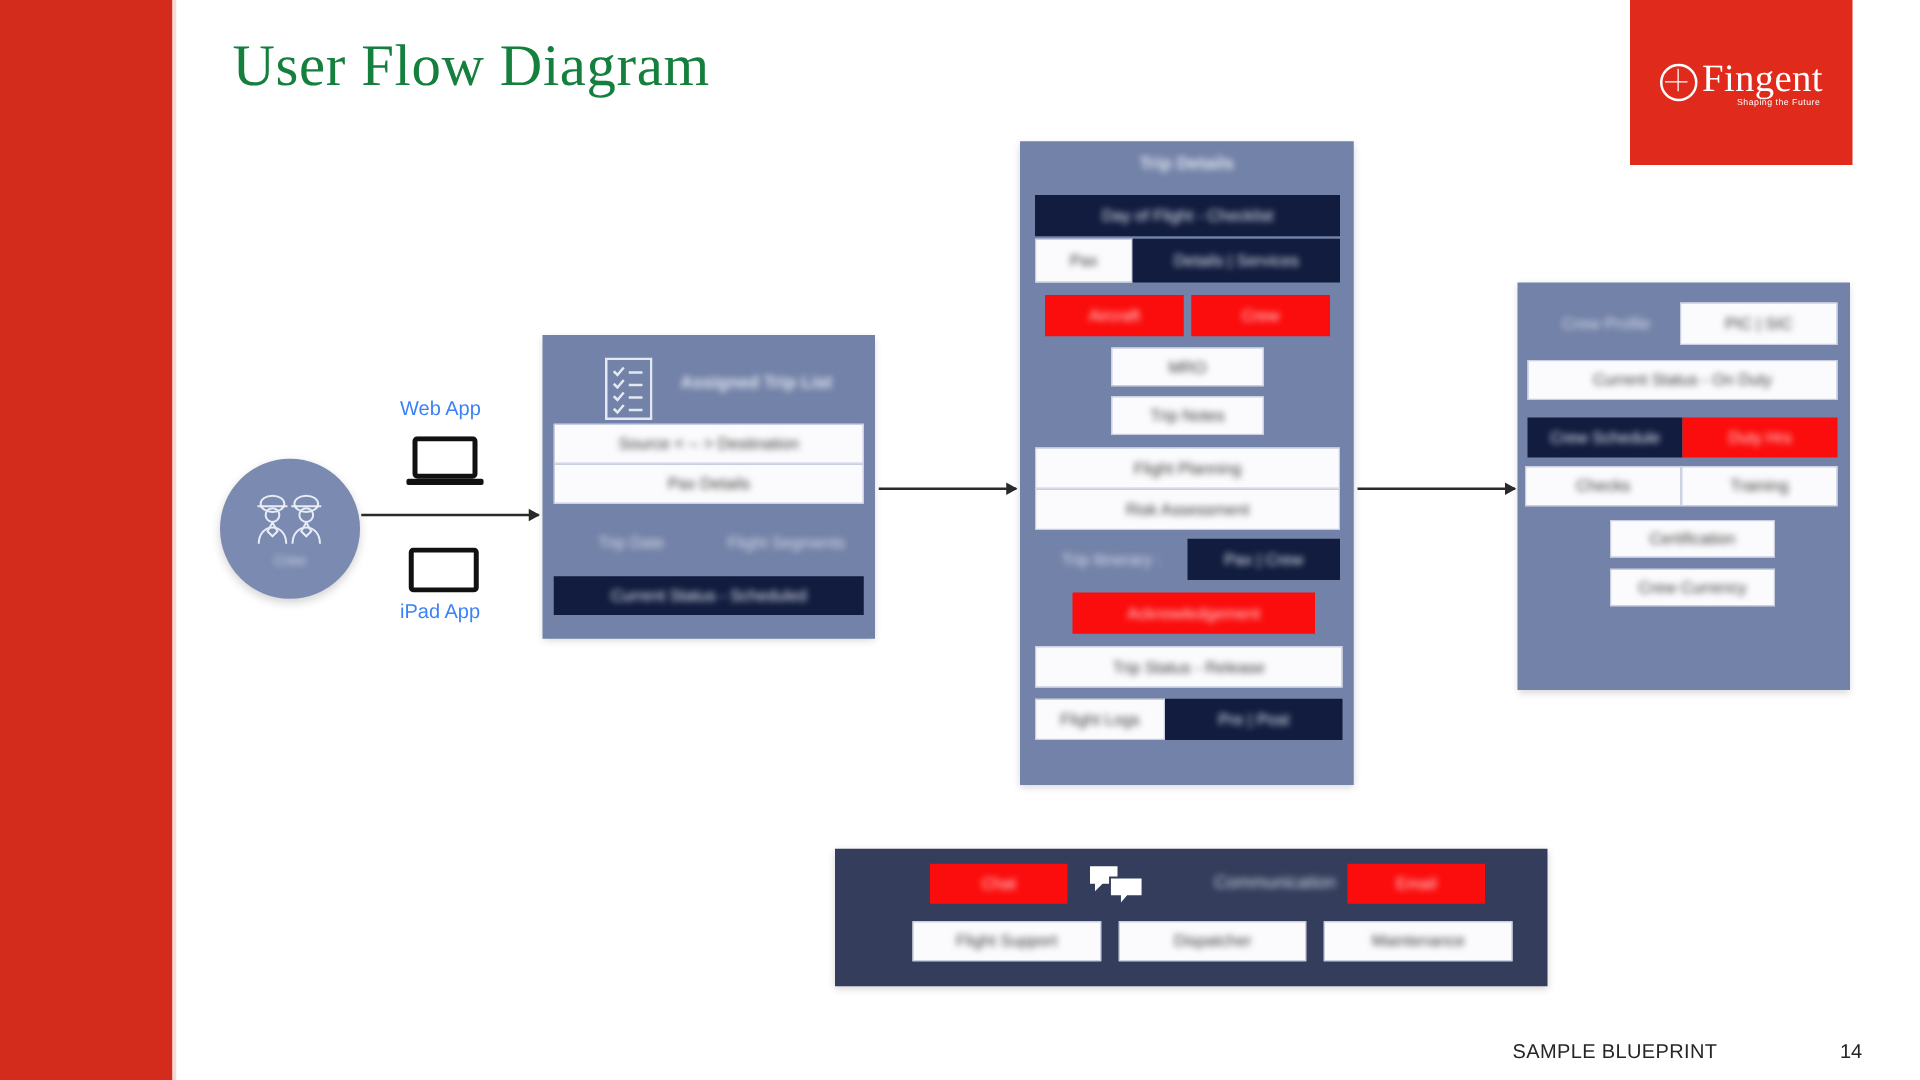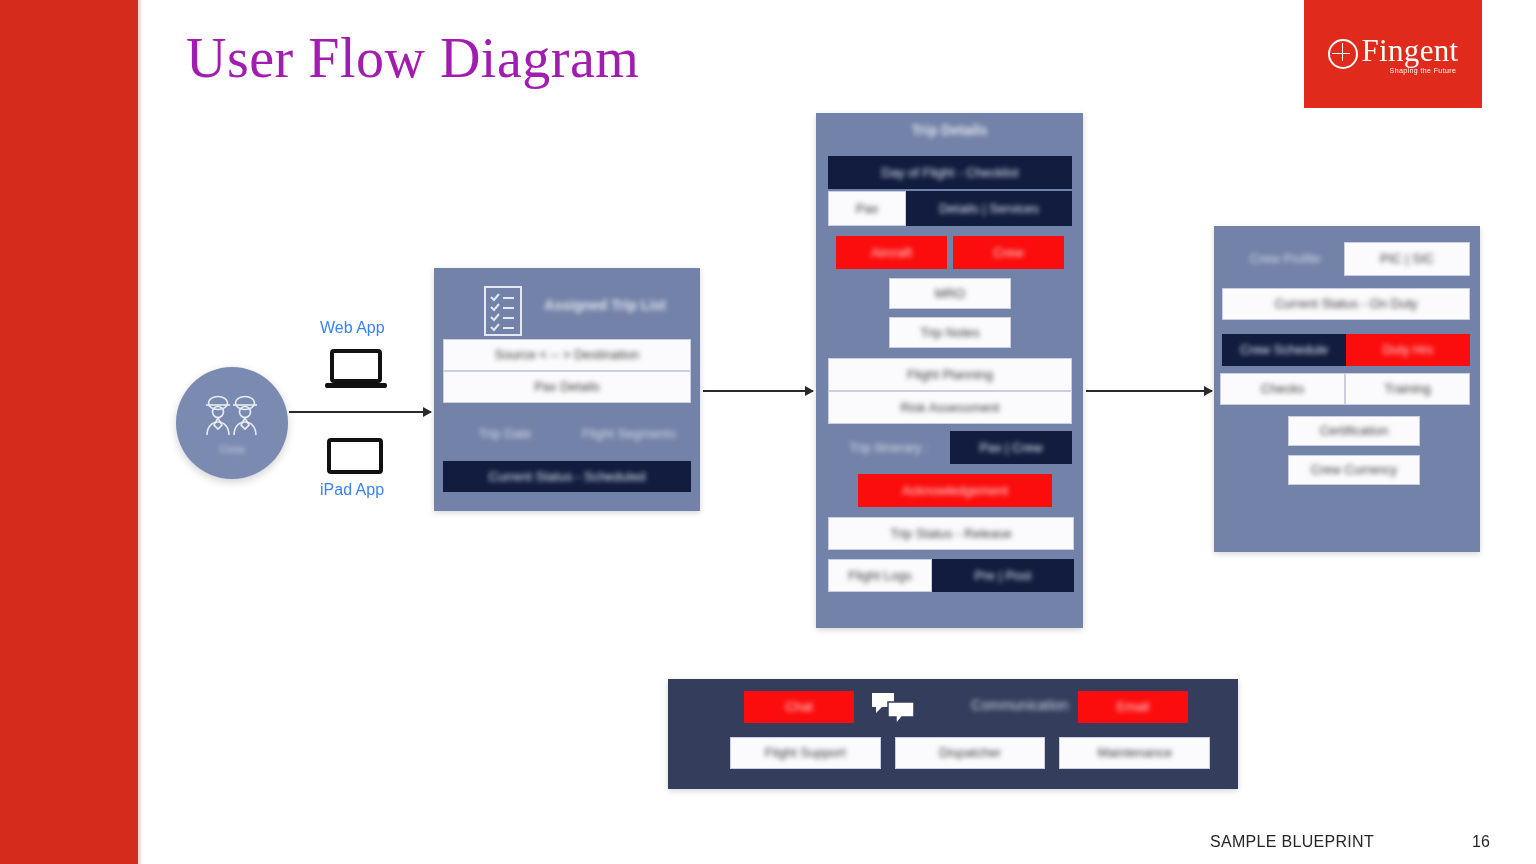--- a/index.html
+++ b/index.html
@@ -19,27 +19,27 @@
   }
   .rail-edge{
     position:absolute;left:138px;top:0;width:3px;height:864px;
     background:#f6dcd9;
   }
 
   
   .title{
     position:absolute;left:186px;top:26px;
     font-family:"Liberation Serif", serif;
-    font-size:56px;color:#a21caf;letter-spacing:.5px;
+    font-size:47px;color:#15803d;letter-spacing:.5px;
     white-space:nowrap;
   }
 
   
   .logo-box{
-    position:absolute;left:1304px;top:0;width:178px;height:108px;
+    position:absolute;left:1304px;top:0;width:178px;height:132px;
     background:#e02b1c;
     display:flex;align-items:center;justify-content:center;
   }
   .logo-inner{display:flex;align-items:flex-end;gap:4px;}
   .logo-mark{
     width:26px;height:26px;border:2px solid #fff;border-radius:50%;
     position:relative;margin-bottom:5px;flex:0 0 auto;
   }
   .logo-mark:before,.logo-mark:after{
     content:"";position:absolute;background:#fff;
@@ -379,15 +379,15 @@
       <div class="chip white">
           <span>Dispatcher</span>
         </div>
       <div class="chip white">
           <span>Maintenance</span>
         </div>
     </div>
   </div>
 
   <div class="footer-note">SAMPLE BLUEPRINT</div>
-  <div class="footer-page">16</div>
+  <div class="footer-page">14</div>
 
 </div>
 
 </body></html>

